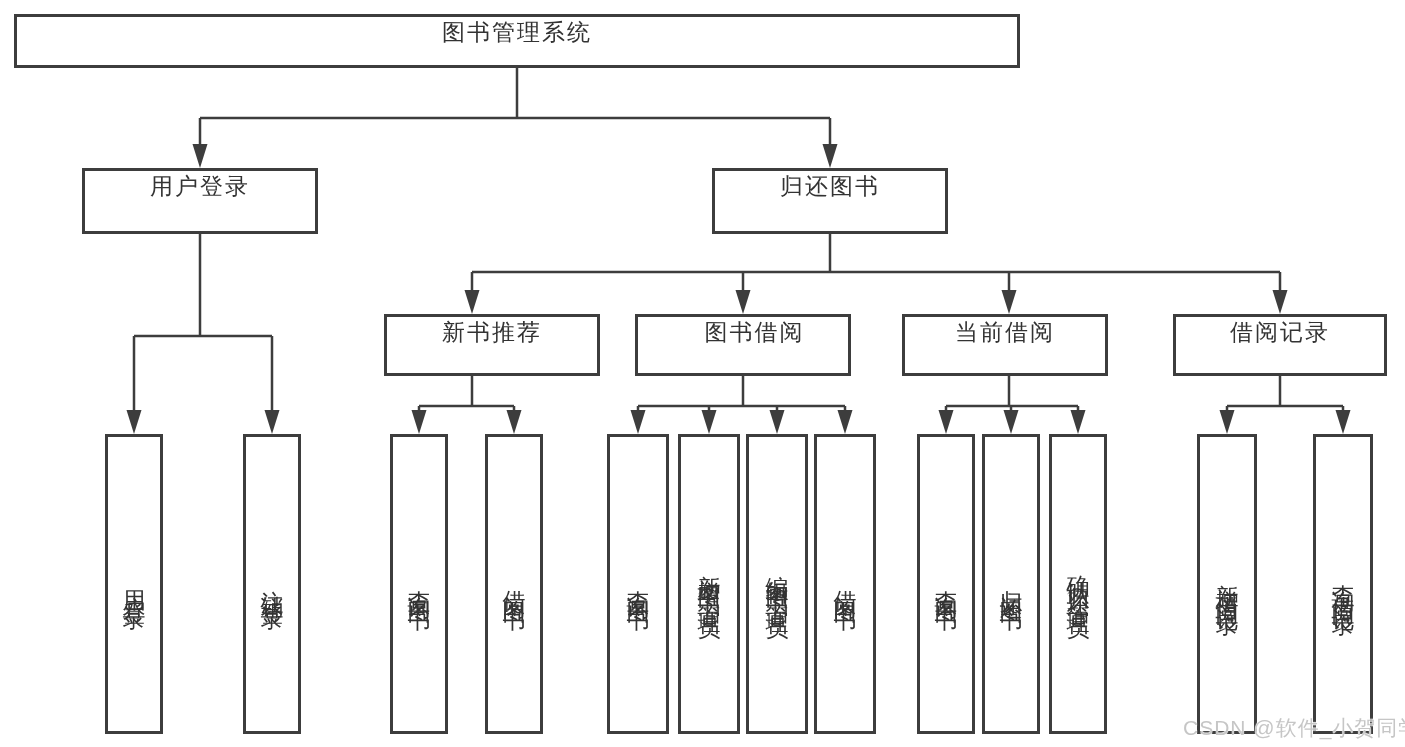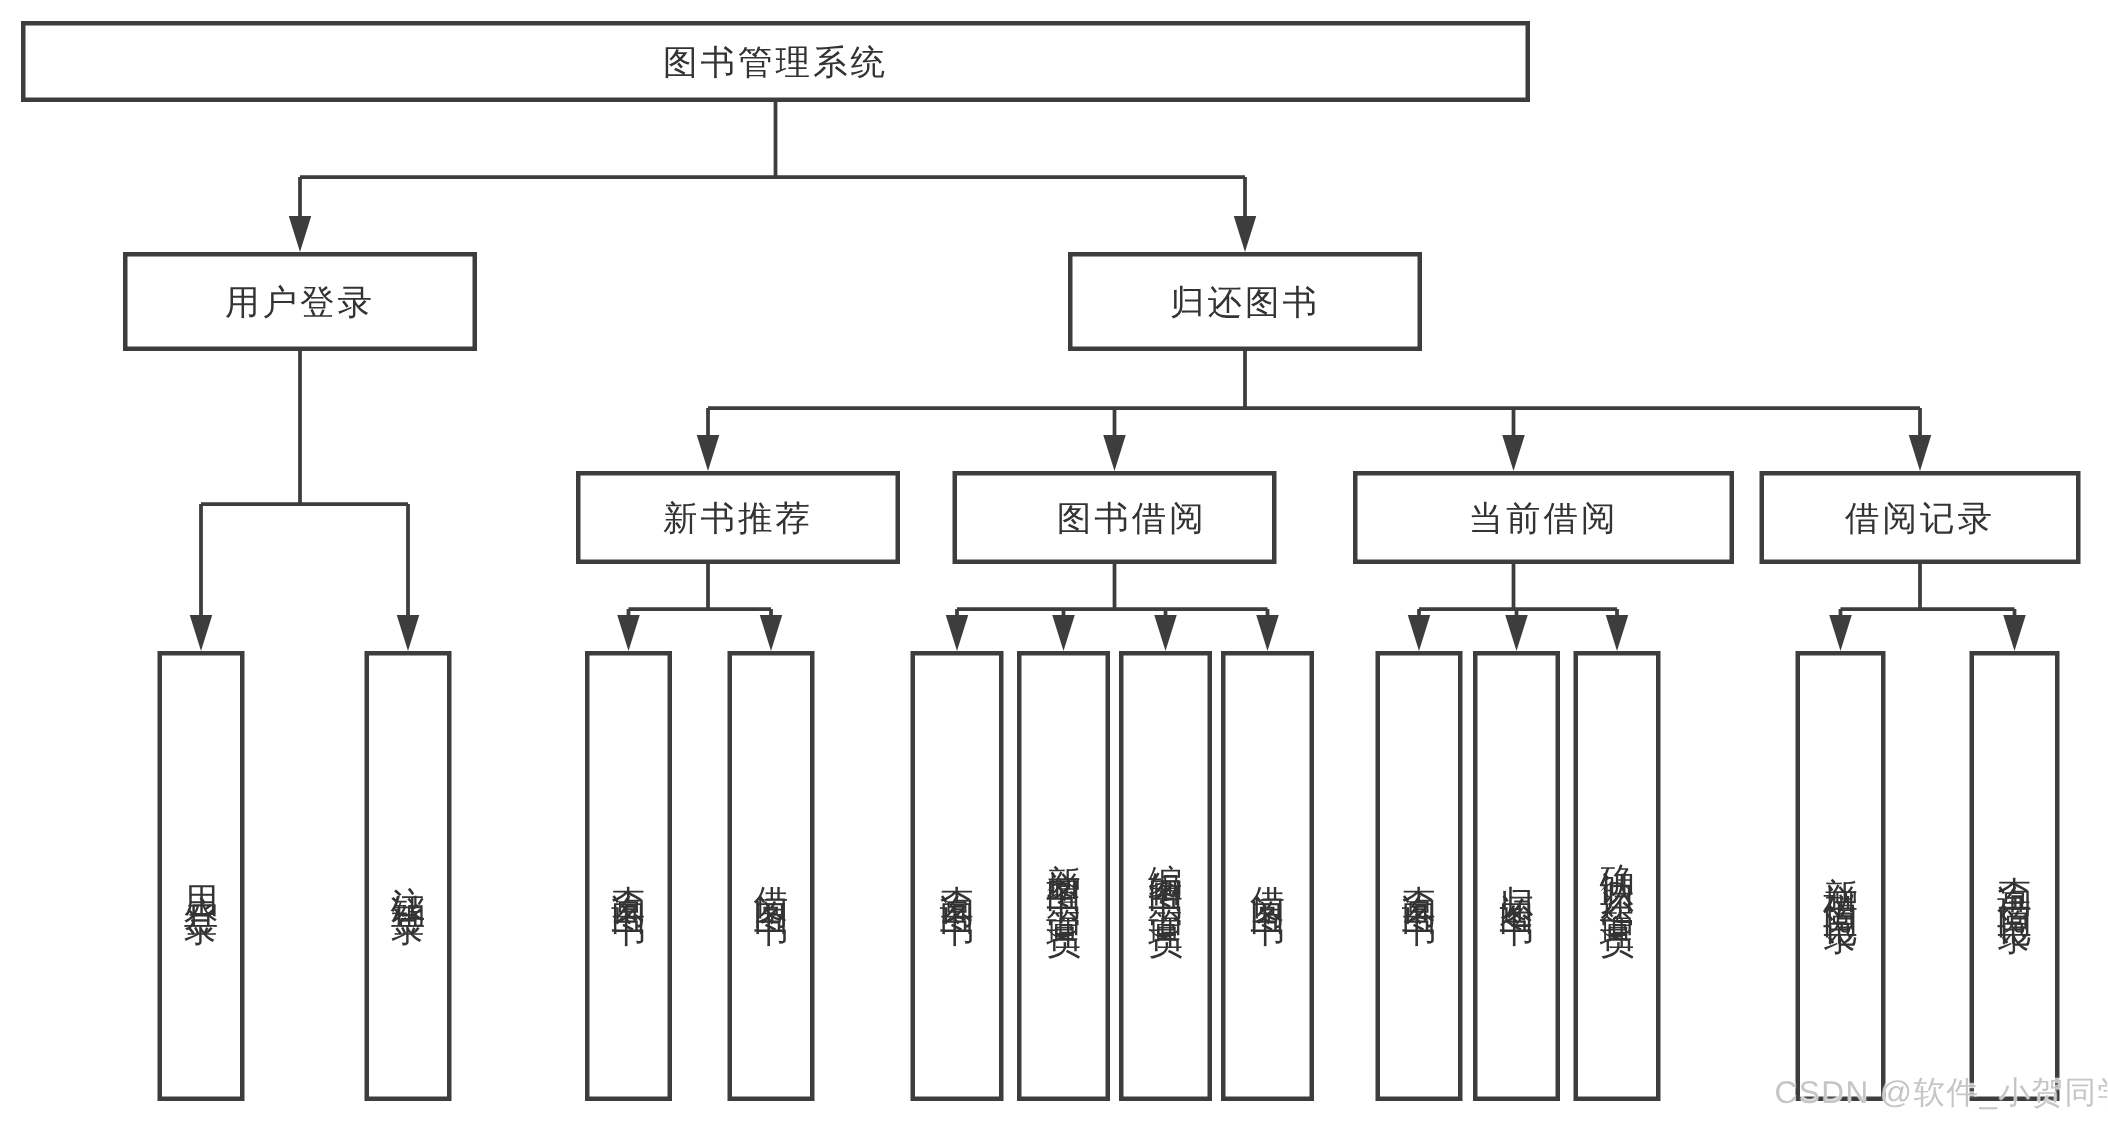--- a/index.html
+++ b/index.html
@@ -16,21 +16,20 @@
     left: 0; top: 0;
     width: 1405px; height: 747px;
     z-index: 1;
   }
   .hbox {
     position: absolute;
     box-sizing: border-box;
     background: #ffffff;
     border: 3px solid #3d3d3d;
     display: flex;
-    align-items: center;
     justify-content: center;
     z-index: 2;
   }
   .hbox .label {
     font-size: 23px;
     color: #333333;
     letter-spacing: 2px;
     white-space: nowrap;
   }
   .vbox {
@@ -141,21 +140,21 @@
   <div class="hbox" style="left:712px; top:168px; width:236px; height:66px;">
     <span class="label">归还图书</span>
   </div>
 
   <div class="hbox" style="left:384px; top:314px; width:216px; height:62px;">
     <span class="label">新书推荐</span>
   </div>
   <div class="hbox" style="left:635px; top:314px; width:216px; height:62px;padding-left:23px;">
     <span class="label">图书借阅</span>
   </div>
-  <div class="hbox" style="left:902px; top:314px; width:254px; height:62px;">
+  <div class="hbox" style="left:902px; top:314px; width:206px; height:62px;">
     <span class="label">当前借阅</span>
   </div>
   <div class="hbox" style="left:1173px; top:314px; width:214px; height:62px;">
     <span class="label">借阅记录</span>
   </div>
 
   <div class="vbox" style="left:105px; top:434px; width:58px; height:300px;">
     <span class="vtext">用户登录</span>
   </div>
   <div class="vbox" style="left:243px; top:434px; width:58px; height:300px;">

